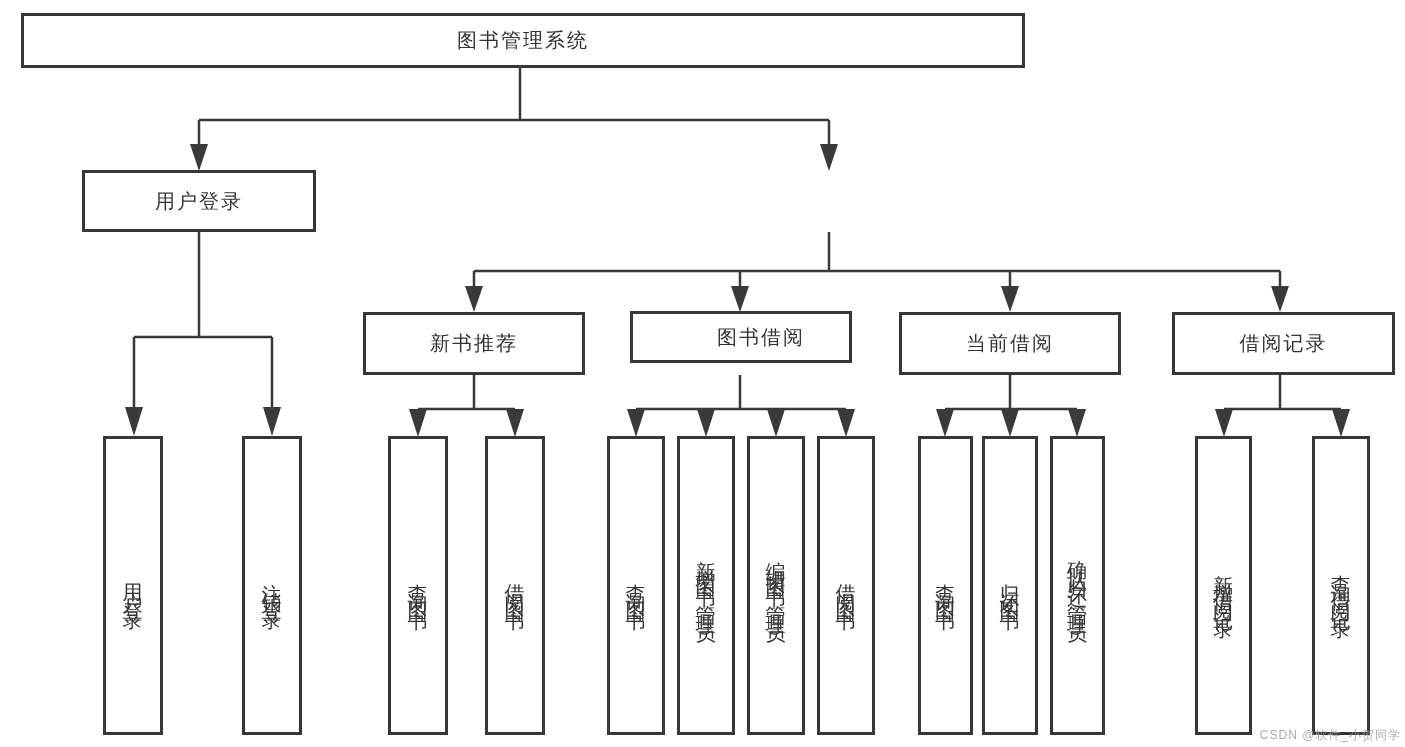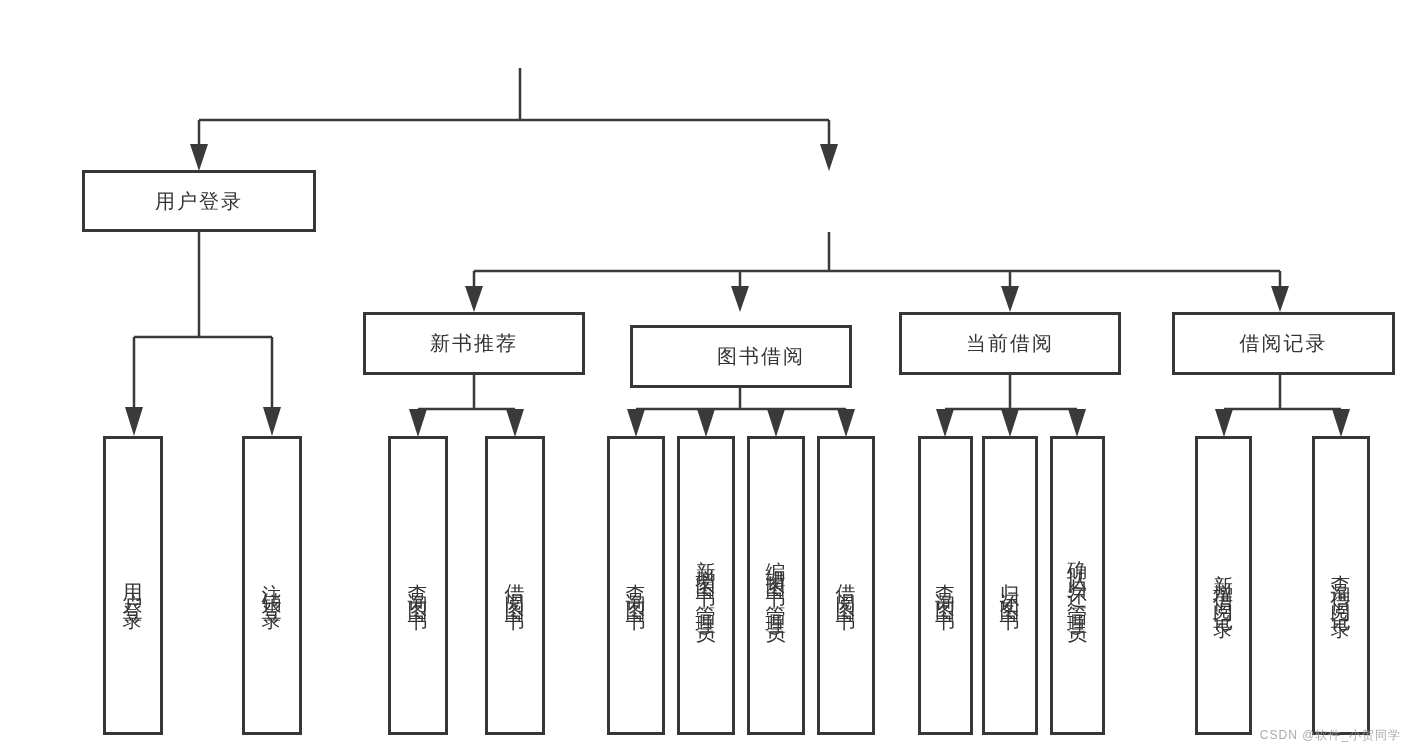--- a/index.html
+++ b/index.html
@@ -76,25 +76,26 @@
       M767,409 L785,409 L776,437 Z
       M837,409 L855,409 L846,437 Z
       M936,409 L954,409 L945,437 Z
       M1001,409 L1019,409 L1010,437 Z
       M1068,409 L1086,409 L1077,437 Z
       M1215,409 L1233,409 L1224,437 Z
       M1332,409 L1350,409 L1341,437 Z
     "></path>
   </svg>
 
+  <div class="node h" style="left:21px;top:13px;width:1004px;height:55px;">图书管理系统</div>
 
   <div class="node h" style="left:82px;top:170px;width:234px;height:62px;">用户登录</div>
 
   <div class="node h" style="left:363px;top:312px;width:222px;height:63px;">新书推荐</div>
-  <div class="node h" style="left:630px;top:325px;width:222px;height:63px;padding-left:40px;">图书借阅</div>
+  <div class="node h" style="left:630px;top:311px;width:222px;height:52px;padding-left:40px;">图书借阅</div>
   <div class="node h" style="left:1172px;top:312px;width:223px;height:63px;">借阅记录</div>
   <div class="node h" style="left:899px;top:312px;width:222px;height:63px;">当前借阅</div>
 
   <div class="node v" style="left:103px;top:436px;width:60px;height:299px;">
     <span>用户登录</span>
     </div>
   <div class="node v" style="left:242px;top:436px;width:60px;height:299px;">
     <span>注销登录</span>
     </div>
 

